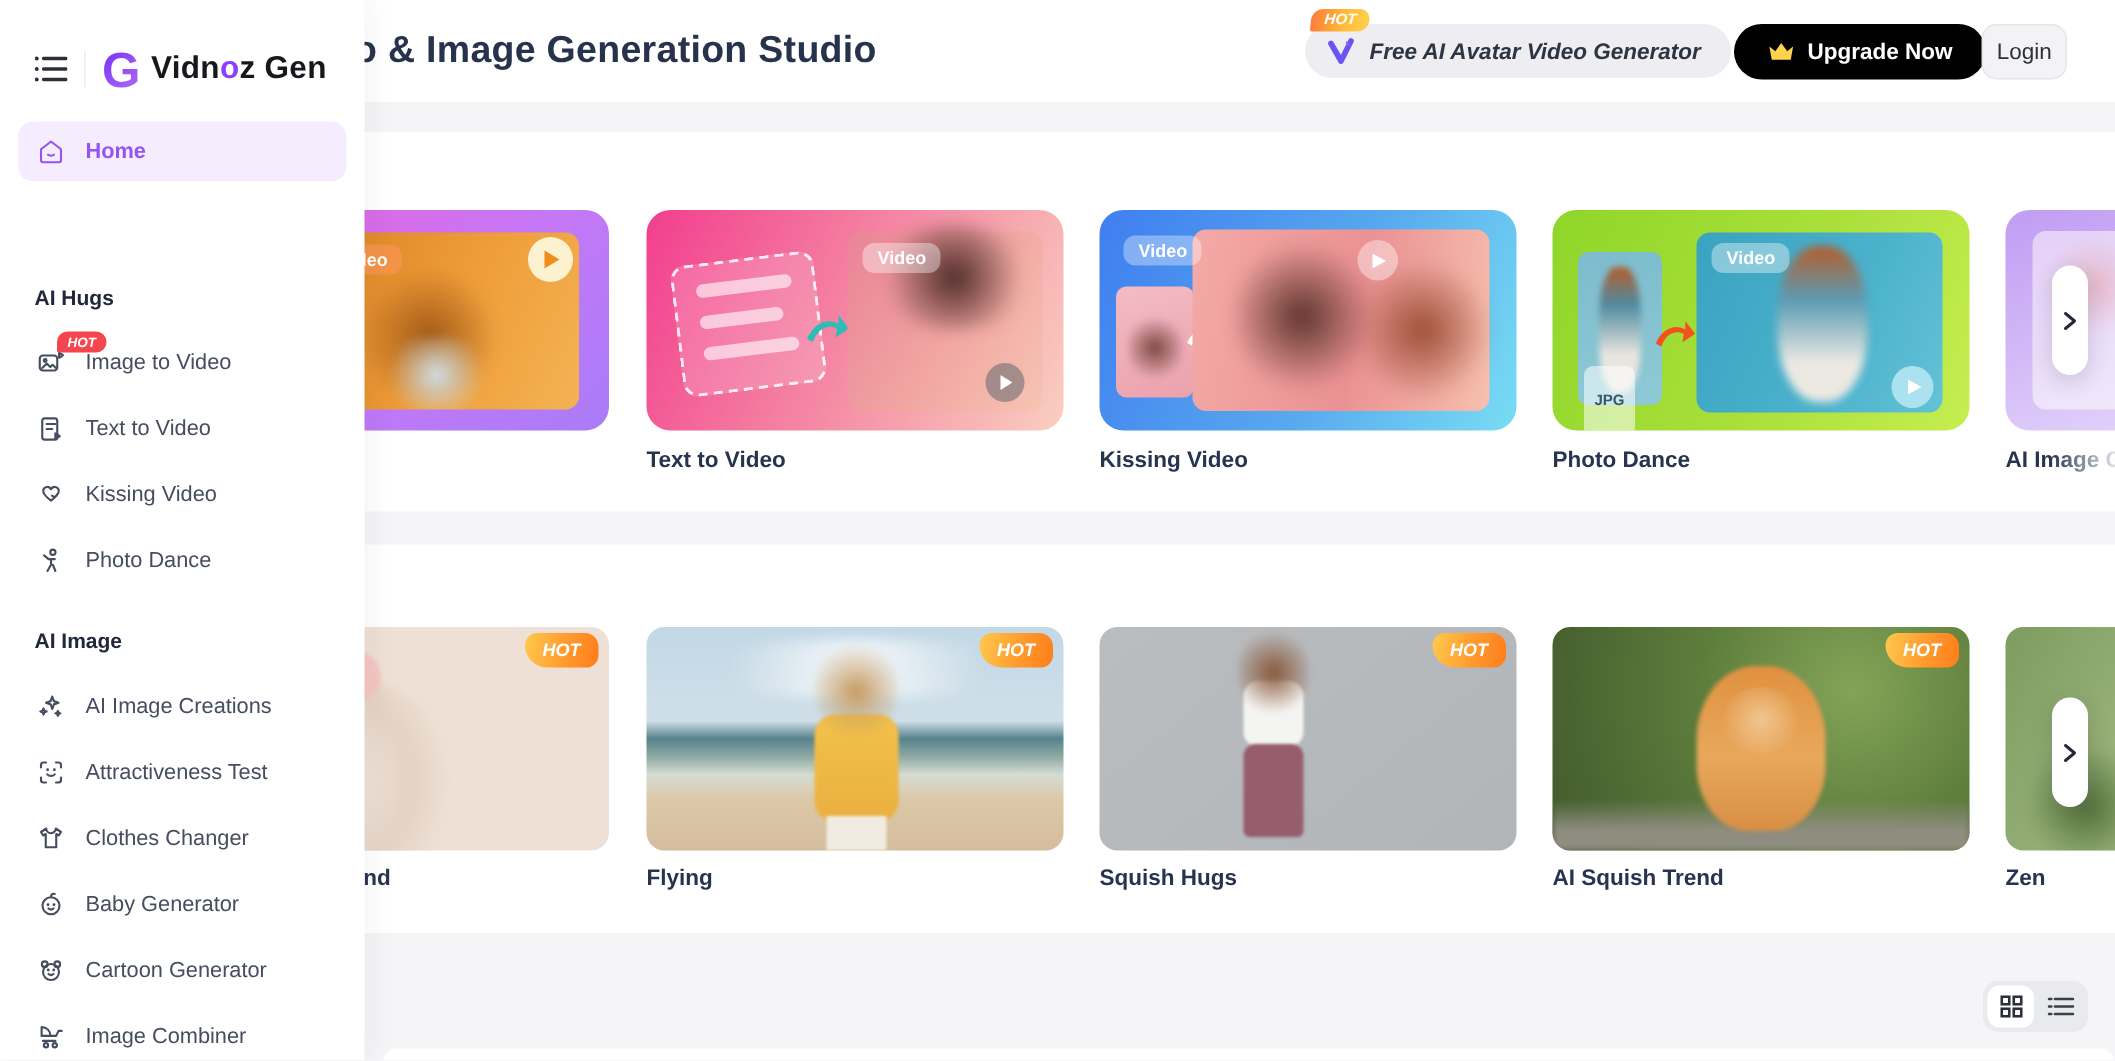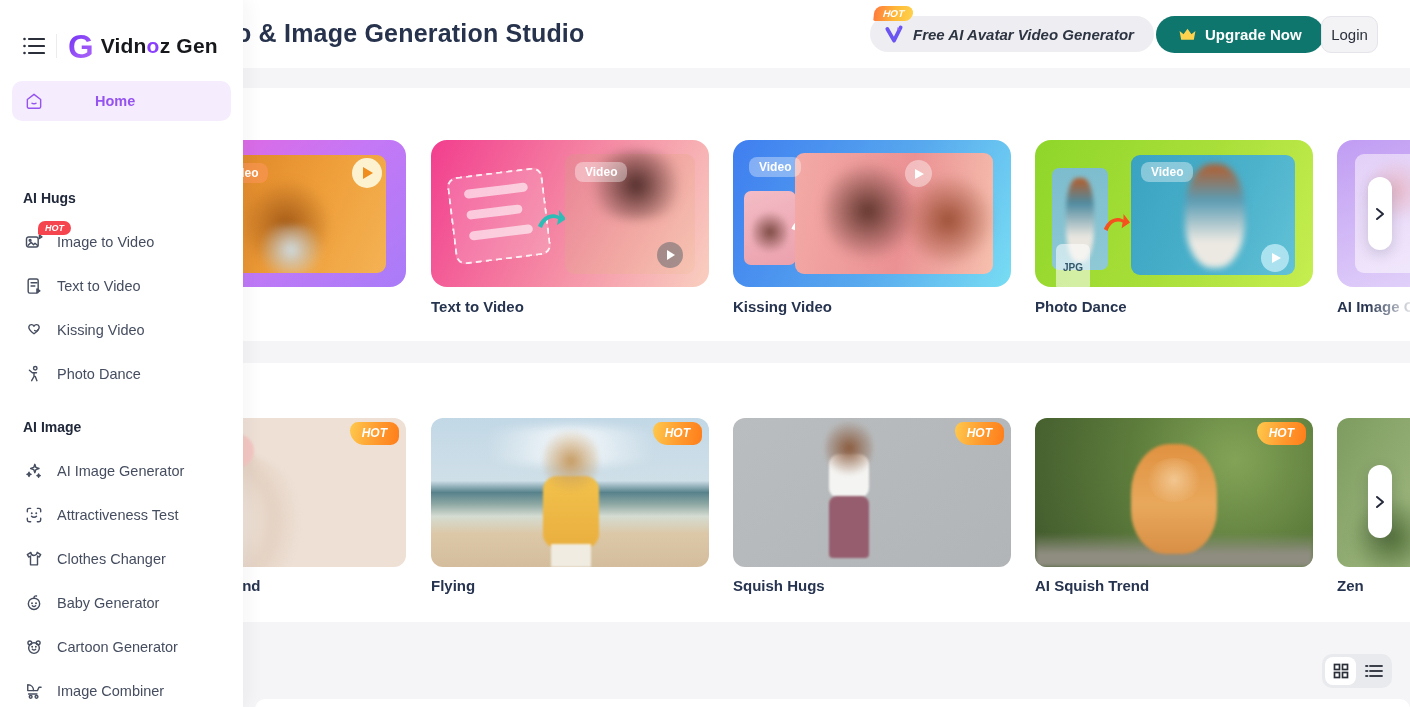--- a/index.html
+++ b/index.html
@@ -7,21 +7,21 @@
   body { font-family:"Liberation Sans", sans-serif; background:#f5f5f7; }
   .app { position:relative; width:1410px; height:707px; background:#f5f5f7; overflow:hidden; }
 
   
   .topbar { position:absolute; left:0; top:0; width:1410px; height:68px; background:#fff; z-index:5; }
   .page-title { position:absolute; left:236px; top:19px; font-size:25px; font-weight:800; color:#27334c; letter-spacing:.2px; white-space:nowrap; }
   .avatar-pill { position:absolute; left:870px; top:16px; height:36px; padding:0 20px 0 14px; background:#eeeef2; border-radius:18px; display:flex; align-items:center; gap:9px; cursor:pointer; }
   .avatar-pill .v-icon { width:20px; height:20px; }
   .avatar-pill .pill-label { font-size:15px; font-style:italic; font-weight:600; color:#2d3442; white-space:nowrap; }
   .pill-hot { position:absolute; left:874px; top:6px; z-index:6; padding:2px 9px; font-size:10px; font-weight:800; font-style:italic; color:#fff; background:linear-gradient(95deg,#ff7a3c 0%,#ffb938 55%,#ffd24d 100%); border-radius:9px 9px 9px 2px; transform:skewX(-6deg); }
-  .upgrade-btn { position:absolute; left:1156px; top:16px; height:37px; padding:0 22px; background:#0f766e; border:none; border-radius:19px; display:flex; align-items:center; gap:8px; color:#fff; font-size:15px; font-weight:700; cursor:pointer; }
+  .upgrade-btn { position:absolute; left:1156px; top:16px; height:37px; padding:0 22px; background:#000000; border:none; border-radius:19px; display:flex; align-items:center; gap:8px; color:#fff; font-size:15px; font-weight:700; cursor:pointer; }
   .login-btn { position:absolute; left:1321px; top:16px; height:37px; width:57px; background:#f3f3f6; border:1px solid #e4e4ea; border-radius:10px; color:#2b303c; font-size:15px; cursor:pointer; }
 
   
   .panel { position:absolute; left:0; width:1410px; background:#fff; }
   .panel-tools { top:88px; height:253px; }
   .panel-templates { top:363px; height:259px; }
   .section-heading { position:absolute; font-size:17px; font-weight:800; color:#1f2a44; white-space:nowrap; }
   #heading-tools { left:244px; top:104px; }
 
   
@@ -132,21 +132,21 @@
   .logo-row { position:absolute; left:0; top:24px; width:243px; height:44px; display:flex; align-items:center; }
   .hamburger { margin-left:22px; background:none; border:none; cursor:pointer; width:24px; height:24px; display:flex; align-items:center; justify-content:center; }
   .logo-divider { width:1px; height:24px; background:#ebebf0; margin:0 11px 0 10px; }
   .logo-mark { font-size:33px; font-weight:800; line-height:1; background:linear-gradient(135deg,#6d2ef5 0%,#9b55f7 60%,#b06cf9 100%); -webkit-background-clip:text; background-clip:text; color:transparent; margin-right:7px; cursor:pointer; }
   .brand-text { font-size:21px; font-weight:800; color:#17181c; letter-spacing:.2px; cursor:pointer; }
   .brand-text .accent { color:#8a3ffc; }
 
   .menu-item { position:absolute; left:12px; width:219px; height:40px; border-radius:10px; display:flex; align-items:center; gap:13px; padding-left:12px; cursor:pointer; color:#454d5f; }
   .menu-item .mi-label { font-size:14.5px; }
   .menu-item.active { background:#f5edfe; color:#9553f0; }
-  .menu-item.active .mi-label { font-weight:600;margin-left:38px; }
+  .menu-item.active .mi-label { font-weight:600; }
   .menu-item svg { flex:none; }
   .menu-section { position:absolute; left:23px; font-size:14px; font-weight:800; color:#20283a; }
   .sb-hot { position:absolute; left:38px; top:221px; padding:2px 7px; background:#f5464f; color:#fff; font-size:9px; font-weight:800; font-style:italic; border-radius:8px 8px 8px 2px; z-index:2; }
 </style>
 </head>
 <body>
 
 <div class="app">
 
   <header class="topbar">
@@ -373,21 +373,21 @@
     </div>
 
     <div class="menu-section" style="top:419px">AI Image</div>
 
     <div class="menu-item" style="top:451px">
       <svg width="20" height="20" viewBox="0 0 24 24" fill="none" stroke="currentColor" stroke-width="1.7" stroke-linecap="round" stroke-linejoin="round">
         <path d="M13 4l1.3 3.7L18 9l-3.7 1.3L13 14l-1.3-3.7L8 9l3.7-1.3Z"></path>
           <path d="M6 13.5l.7 1.8 1.8.7-1.8.7L6 18.5l-.7-1.8-1.8-.7 1.8-.7Z"></path>
           <path d="M17.5 15.5l.6 1.4 1.4.6-1.4.6-.6 1.4-.6-1.4-1.4-.6 1.4-.6Z"></path>
       </svg>
-      <span class="mi-label">AI Image Generator</span>
+      <span class="mi-label">AI Image Creations</span>
     </div>
     <div class="menu-item" style="top:495px">
       <svg width="20" height="20" viewBox="0 0 24 24" fill="none" stroke="currentColor" stroke-width="1.7" stroke-linecap="round" stroke-linejoin="round">
         <path d="M4 8V6a2 2 0 0 1 2-2h2M16 4h2a2 2 0 0 1 2 2v2M20 16v2a2 2 0 0 1-2 2h-2M8 20H6a2 2 0 0 1-2-2v-2"></path>
           <path d="M9 13.5c1.5 1.6 4.5 1.6 6 0"></path>
           <path d="M9.3 9.8h.01M14.7 9.8h.01" stroke-width="2.3"></path>
       </svg>
       <span class="mi-label">Attractiveness Test</span>
     </div>
     <div class="menu-item" style="top:539px">

